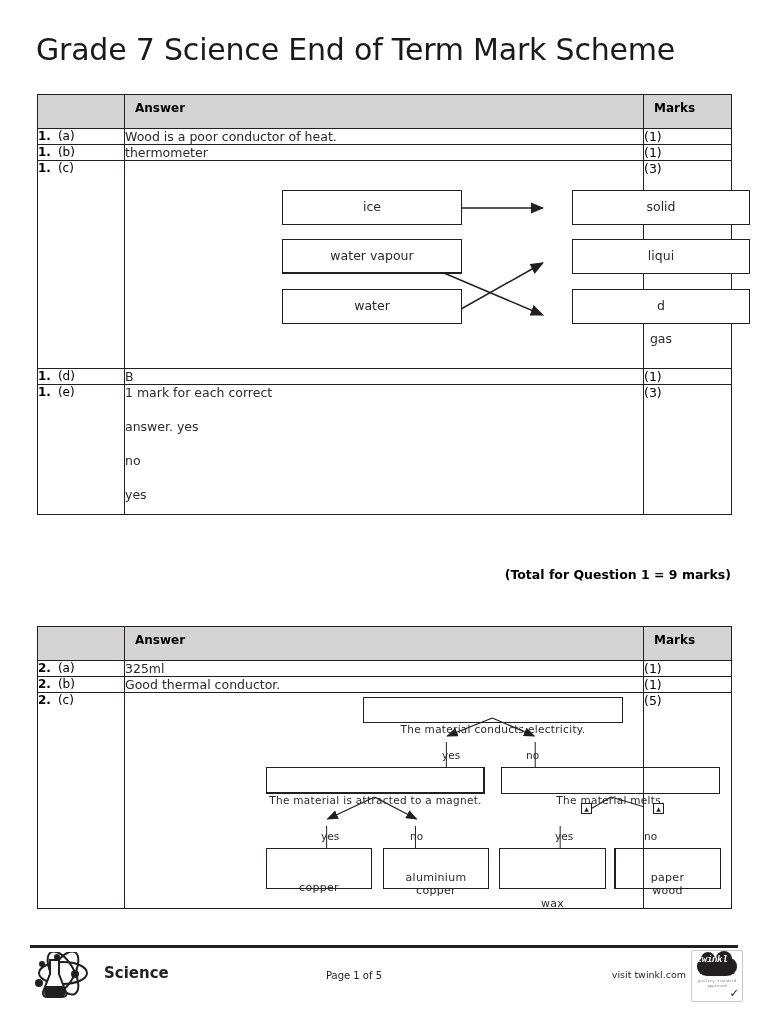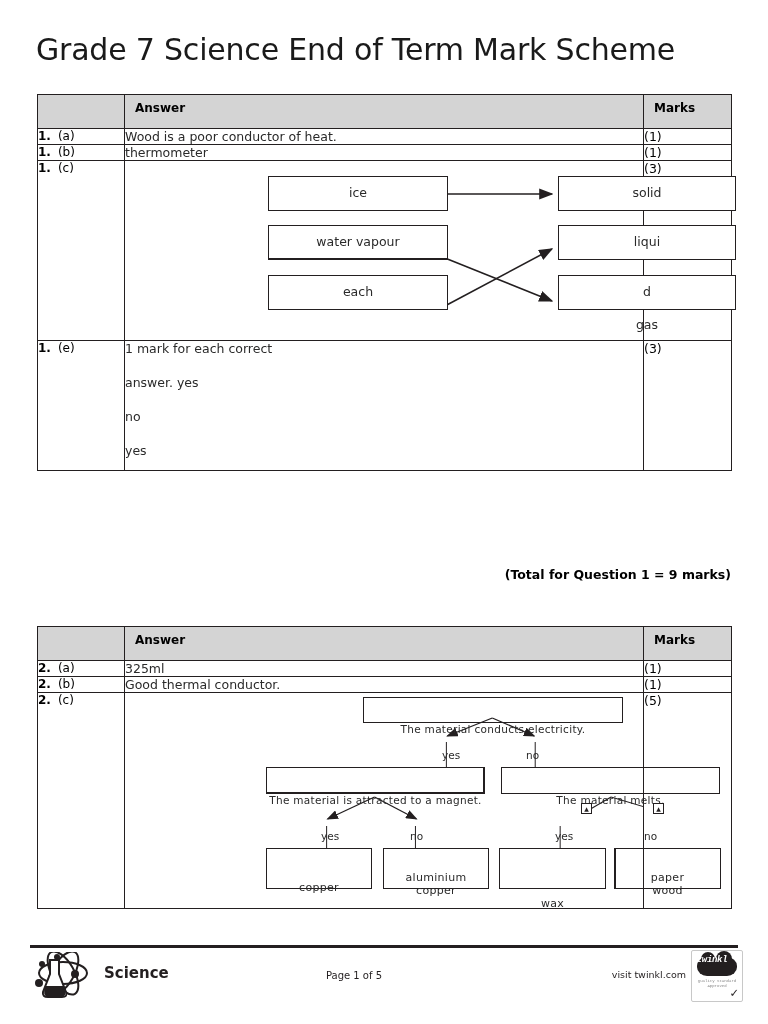--- a/index.html
+++ b/index.html
@@ -334,56 +334,63 @@
           <b>1.</b><span class="sub">(b)</span>
         </td>
         <td class="a-cell">thermometer</td>
         <td class="m-cell">(1)</td>
       </tr>
 
       <tr>
         <td class="q-cell">
           <b>1.</b><span class="sub">(c)</span>
         </td>
-        <td class="a-cell" style="padding:2px;">
+        <td class="a-cell" style="padding:16px;">
           <div class="diagram-1c">
             <svg class="svg-overlay" viewBox="0 0 519 175" preserveAspectRatio="none">
               <defs>
                 <marker id="ah" markerWidth="9" markerHeight="7" refX="8" refY="3.5" orient="auto">
                   <polygon points="0 0, 9 3.5, 0 7" fill="#231f20"></polygon>
                 </marker>
               </defs>
               <line x1="321" y1="31" x2="429" y2="31" stroke="#231f20" stroke-width="1.6" marker-end="url(#ah)"></line>
               <line x1="321" y1="95" x2="429" y2="138" stroke="#231f20" stroke-width="1.6" marker-end="url(#ah)"></line>
               <line x1="321" y1="143" x2="429" y2="86" stroke="#231f20" stroke-width="1.6" marker-end="url(#ah)"></line>
             </svg>
             <div class="dbox d-ice">
                 <span>ice</span>
               </div>
             <div class="dbox d-vapour">
                 <span>water vapour</span>
               </div>
             <div class="dbox d-water">
-                <span>each</span>
+                <span>water</span>
               </div>
             <div class="dbox d-solid">
                 <span>solid</span>
               </div>
             <div class="dbox d-liqui">
                 <span>liqui</span>
               </div>
             <div class="dbox d-d">
                 <span>d</span>
               </div>
             <div class="d-gas">gas</div>
           </div>
         </td>
         <td class="m-cell">(3)</td>
       </tr>
 
+      <tr>
+        <td class="q-cell">
+          <b>1.</b><span class="sub">(d)</span>
+        </td>
+        <td class="a-cell">B</td>
+        <td class="m-cell">(1)</td>
+      </tr>
 
       <tr>
         <td class="q-cell">
           <b>1.</b><span class="sub">(e)</span>
         </td>
         <td class="a-cell" style="padding-bottom:12px;">
           <div class="a-line">1 mark for each correct</div>
           <div class="a-line">answer. yes</div>
           <div class="a-line">no</div>
           <div class="a-line">yes</div>

